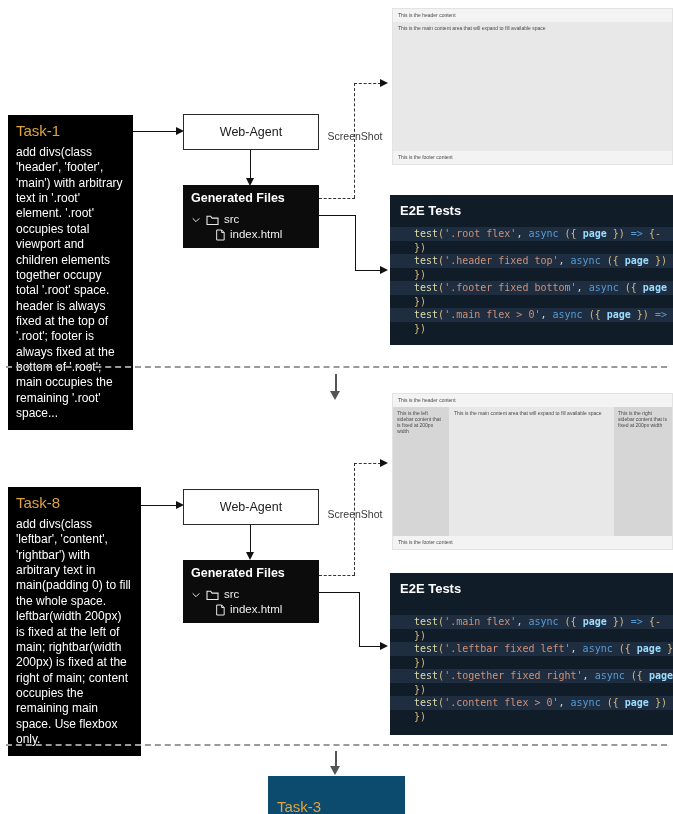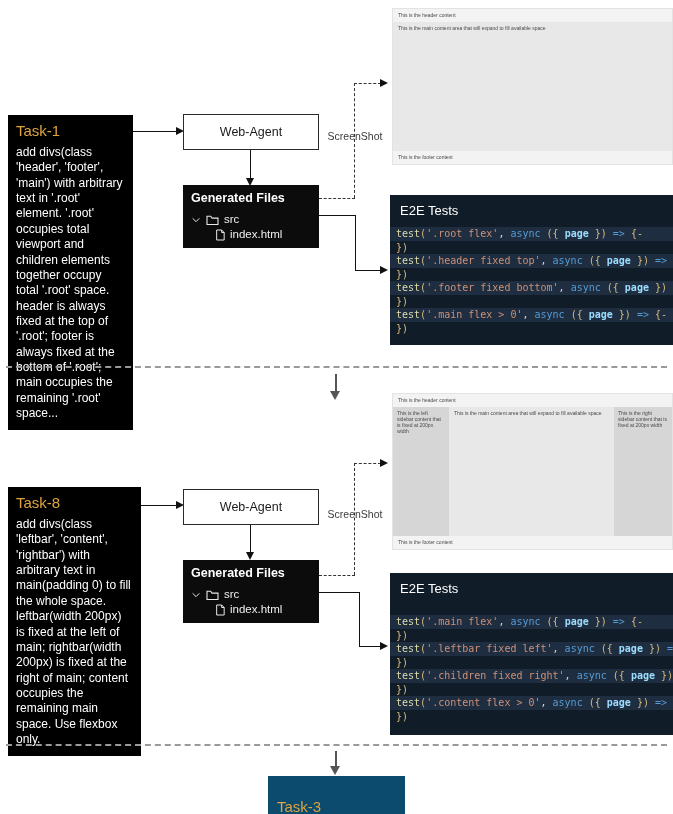--- a/index.html
+++ b/index.html
@@ -40,24 +40,24 @@
   .b-header,.b-footer{background:#f3f3f3;padding:3px 5px;flex:0 0 auto;min-height:7px;}
   .b-main-solo{background:#e8e8e8;flex:1 1 auto;padding:3px 5px;}
   .b-body{flex:1 1 auto;display:flex;min-height:0;}
   .b-side{flex:0 0 auto;background:#d6d6d6;padding:3px 4px;overflow:hidden;}
   .b-side.left{width:48px;}
   .b-side.right{width:50px;}
   .b-content{flex:1 1 auto;background:#e8e8e8;padding:3px 5px;}
 
   
   .e2e{background:#111c29;color:#fff;overflow:hidden;}
-  .e2e-title{font-weight:normal;font-size:13px;padding:8px 10px 0 10px;}
+  .e2e-title{font-weight:bold;font-size:13px;padding:8px 10px 0 10px;}
   .code{font-family:"DejaVu Sans Mono",monospace;font-size:10px;margin-top:9px;}
   .gap-lg .code{margin-top:19px;}
-  .code-row{line-height:13.5px;height:13.5px;padding-left:6px;white-space:pre;overflow:hidden;}
+  .code-row{line-height:13.5px;height:13.5px;padding-left:24px;white-space:pre;overflow:hidden;}
   .code-row.hl{background:#1e2d3f;}
   .tk-fn{color:#dcdcaa;}
   .tk-br{color:#d7ba7d;}
   .tk-str{color:#ce9178;}
   .tk-kw{color:#569cd6;}
   .tk-var{color:#9cdcfe;font-weight:bold;}
   .tk-pl{color:#d4d4d4;}
 
   .task3{background:#0c4a6e;color:#fff;padding:22px 9px;}
   .task3-dots{font-size:8px;color:#ddd;}
@@ -206,21 +206,21 @@
     <div class="b-footer">This is the footer content</div>
   </div>
 
   <div class="abs e2e gap-lg" style="left:390px;top:573px;width:283px;height:162px;">
     <div class="e2e-title">E2E Tests</div>
     <div class="code">
         <div class="code-row hl"><span class="tk-fn">test</span><span class="tk-br">(</span><span class="tk-str">'.main flex'</span><span class="tk-pl">, </span><span class="tk-kw">async</span><span class="tk-pl"> </span><span class="tk-br">({</span><span class="tk-pl"> </span><span class="tk-var">page</span><span class="tk-pl"> </span><span class="tk-br">})</span><span class="tk-pl"> </span><span class="tk-kw">=&gt;</span><span class="tk-pl"> </span><span class="tk-br">{-</span></div>
         <div class="code-row"><span class="tk-br">})</span></div>
         <div class="code-row hl"><span class="tk-fn">test</span><span class="tk-br">(</span><span class="tk-str">'.leftbar fixed left'</span><span class="tk-pl">, </span><span class="tk-kw">async</span><span class="tk-pl"> </span><span class="tk-br">({</span><span class="tk-pl"> </span><span class="tk-var">page</span><span class="tk-pl"> </span><span class="tk-br">})</span><span class="tk-pl"> </span><span class="tk-kw">=&gt;</span></div>
         <div class="code-row"><span class="tk-br">})</span></div>
-        <div class="code-row hl"><span class="tk-fn">test</span><span class="tk-br">(</span><span class="tk-str">'.children fixed right'</span><span class="tk-pl">, </span><span class="tk-kw">async</span><span class="tk-pl"> </span><span class="tk-br">({</span><span class="tk-pl"> </span><span class="tk-var">page</span><span class="tk-pl"> </span><span class="tk-br">})</span></div>
+        <div class="code-row hl"><span class="tk-fn">test</span><span class="tk-br">(</span><span class="tk-str">'.together fixed right'</span><span class="tk-pl">, </span><span class="tk-kw">async</span><span class="tk-pl"> </span><span class="tk-br">({</span><span class="tk-pl"> </span><span class="tk-var">page</span><span class="tk-pl"> </span><span class="tk-br">})</span></div>
         <div class="code-row"><span class="tk-br">})</span></div>
         <div class="code-row hl"><span class="tk-fn">test</span><span class="tk-br">(</span><span class="tk-str">'.content flex &gt; 0'</span><span class="tk-pl">, </span><span class="tk-kw">async</span><span class="tk-pl"> </span><span class="tk-br">({</span><span class="tk-pl"> </span><span class="tk-var">page</span><span class="tk-pl"> </span><span class="tk-br">})</span><span class="tk-pl"> </span><span class="tk-kw">=&gt;</span><span class="tk-pl"> </span></div>
         <div class="code-row"><span class="tk-br">})</span></div>
       </div>
   </div>
 
   <div class="abs divider" style="left:6px;top:744px;width:661px;"></div>
   <div class="abs gline" style="left:335px;top:751px;height:16px;"></div>
   <div class="abs garr-down" style="left:330px;top:766px;"></div>
 

